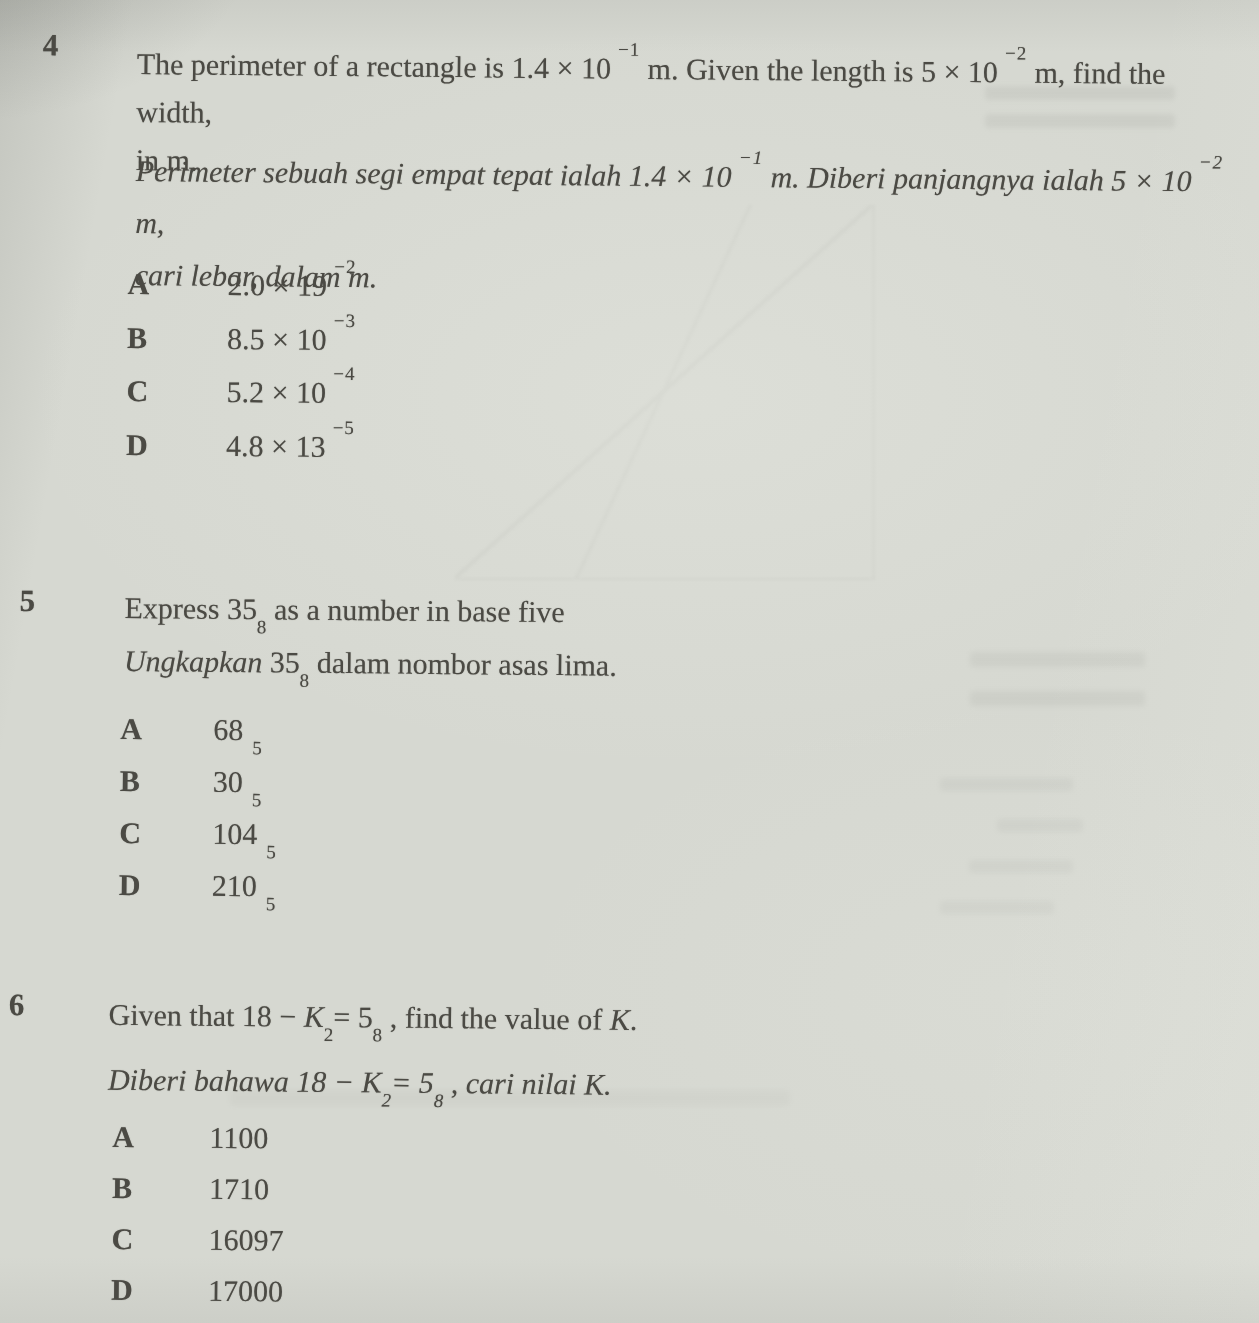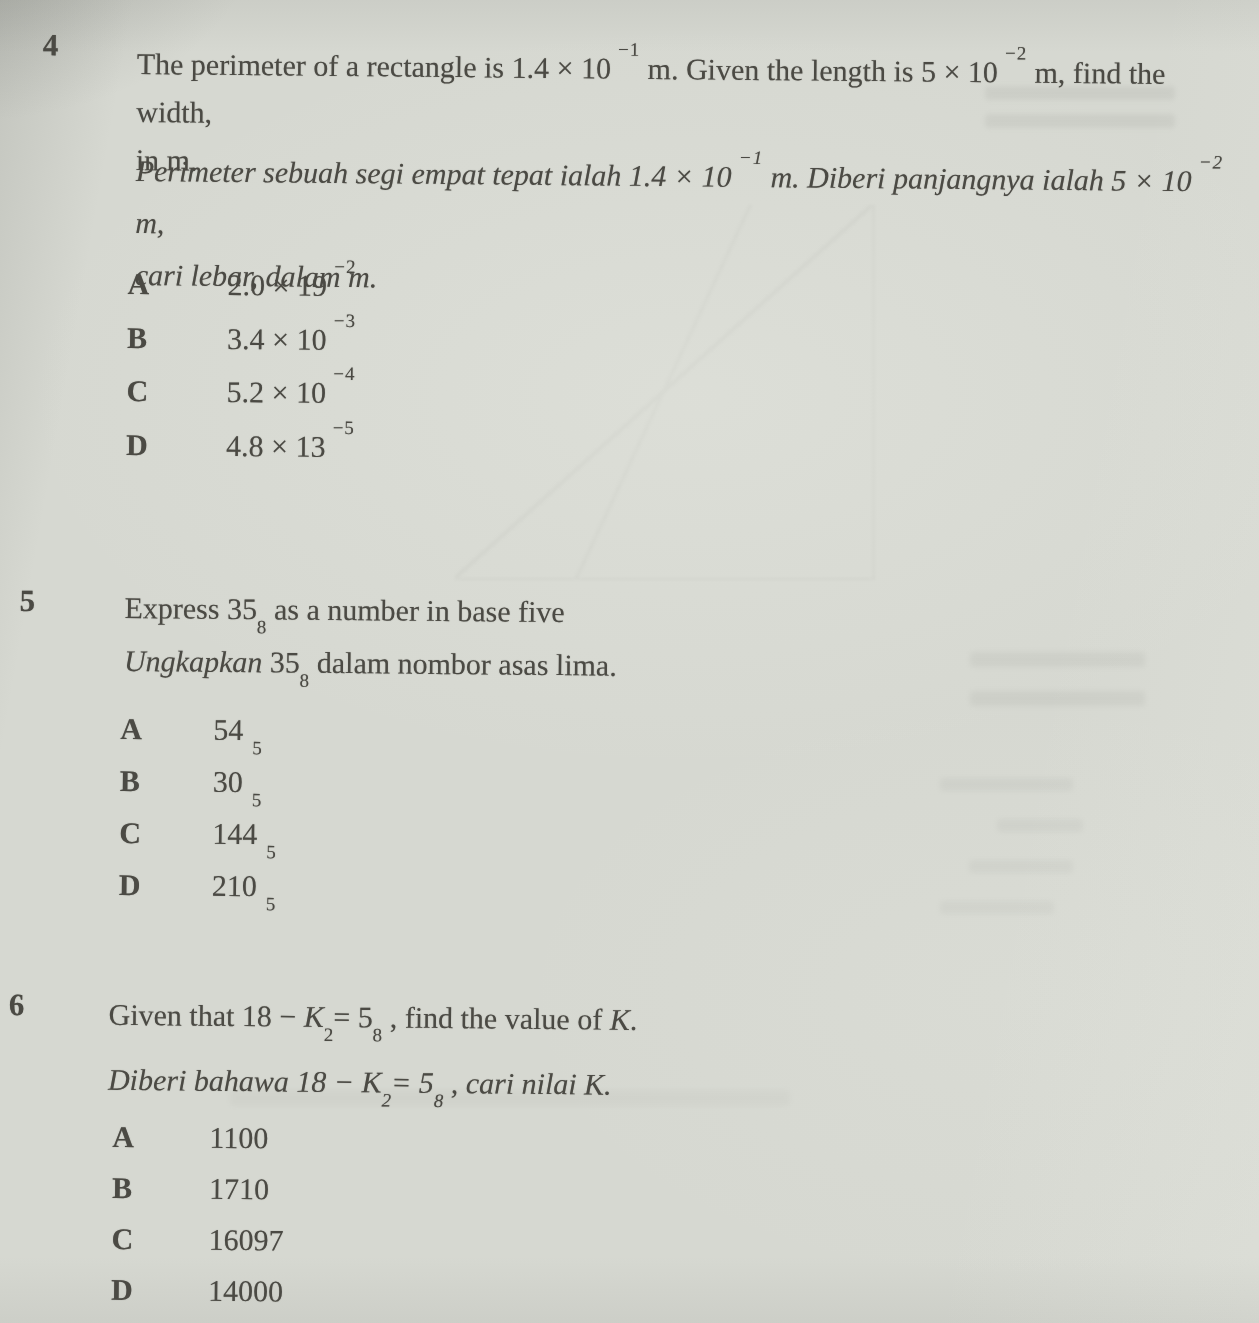--- a/index.html
+++ b/index.html
@@ -128,21 +128,21 @@
     <span class="line">cari lebar, dalam m.</span>
   </div>
 
   <div class="options q4-opts">
     <div class="opt">
       <span class="opt-label">A</span>
       <span class="opt-value"><span>2.0 × 19</span><sup class="e">−2</sup></span>
     </div>
     <div class="opt">
       <span class="opt-label">B</span>
-      <span class="opt-value"><span>3.4 × 10</span><sup class="e">−3</sup></span>
+      <span class="opt-value"><span>8.5 × 10</span><sup class="e">−3</sup></span>
     </div>
     <div class="opt">
       <span class="opt-label">C</span>
       <span class="opt-value"><span>5.2 × 10</span><sup class="e">−4</sup></span>
     </div>
     <div class="opt">
       <span class="opt-label">D</span>
       <span class="opt-value"><span>4.8 × 13</span><sup class="e">−5</sup></span>
     </div>
   </div>
@@ -153,29 +153,29 @@
     <span>Express 35</span><sub class="b">8</sub><span> as a number in base five</span>
   </div>
 
   <div class="qtext q5-ms">
     <span class="italic">Ungkapkan </span><span>35</span><sub class="b">8</sub><span> dalam nombor asas lima.</span>
   </div>
 
   <div class="options q5-opts">
     <div class="opt">
       <span class="opt-label">A</span>
-      <span class="opt-value"><span>54</span><sub class="b gap">5</sub></span>
+      <span class="opt-value"><span>68</span><sub class="b gap">5</sub></span>
     </div>
     <div class="opt">
       <span class="opt-label">B</span>
       <span class="opt-value"><span>30</span><sub class="b gap">5</sub></span>
     </div>
     <div class="opt">
       <span class="opt-label">C</span>
-      <span class="opt-value"><span>144</span><sub class="b gap">5</sub></span>
+      <span class="opt-value"><span>104</span><sub class="b gap">5</sub></span>
     </div>
     <div class="opt">
       <span class="opt-label">D</span>
       <span class="opt-value"><span>210</span><sub class="b gap">5</sub></span>
     </div>
   </div>
 
   <div class="qnum" style="left:18px;top:988px;">6</div>
 
   <div class="qtext q6-lines">
@@ -191,17 +191,17 @@
     <div class="opt">
       <span class="opt-label">B</span>
       <span class="opt-value">1710</span>
     </div>
     <div class="opt">
       <span class="opt-label">C</span>
       <span class="opt-value">16097</span>
     </div>
     <div class="opt">
       <span class="opt-label">D</span>
-      <span class="opt-value">14000</span>
+      <span class="opt-value">17000</span>
     </div>
   </div>
 
 </div>
 
 </body></html>

